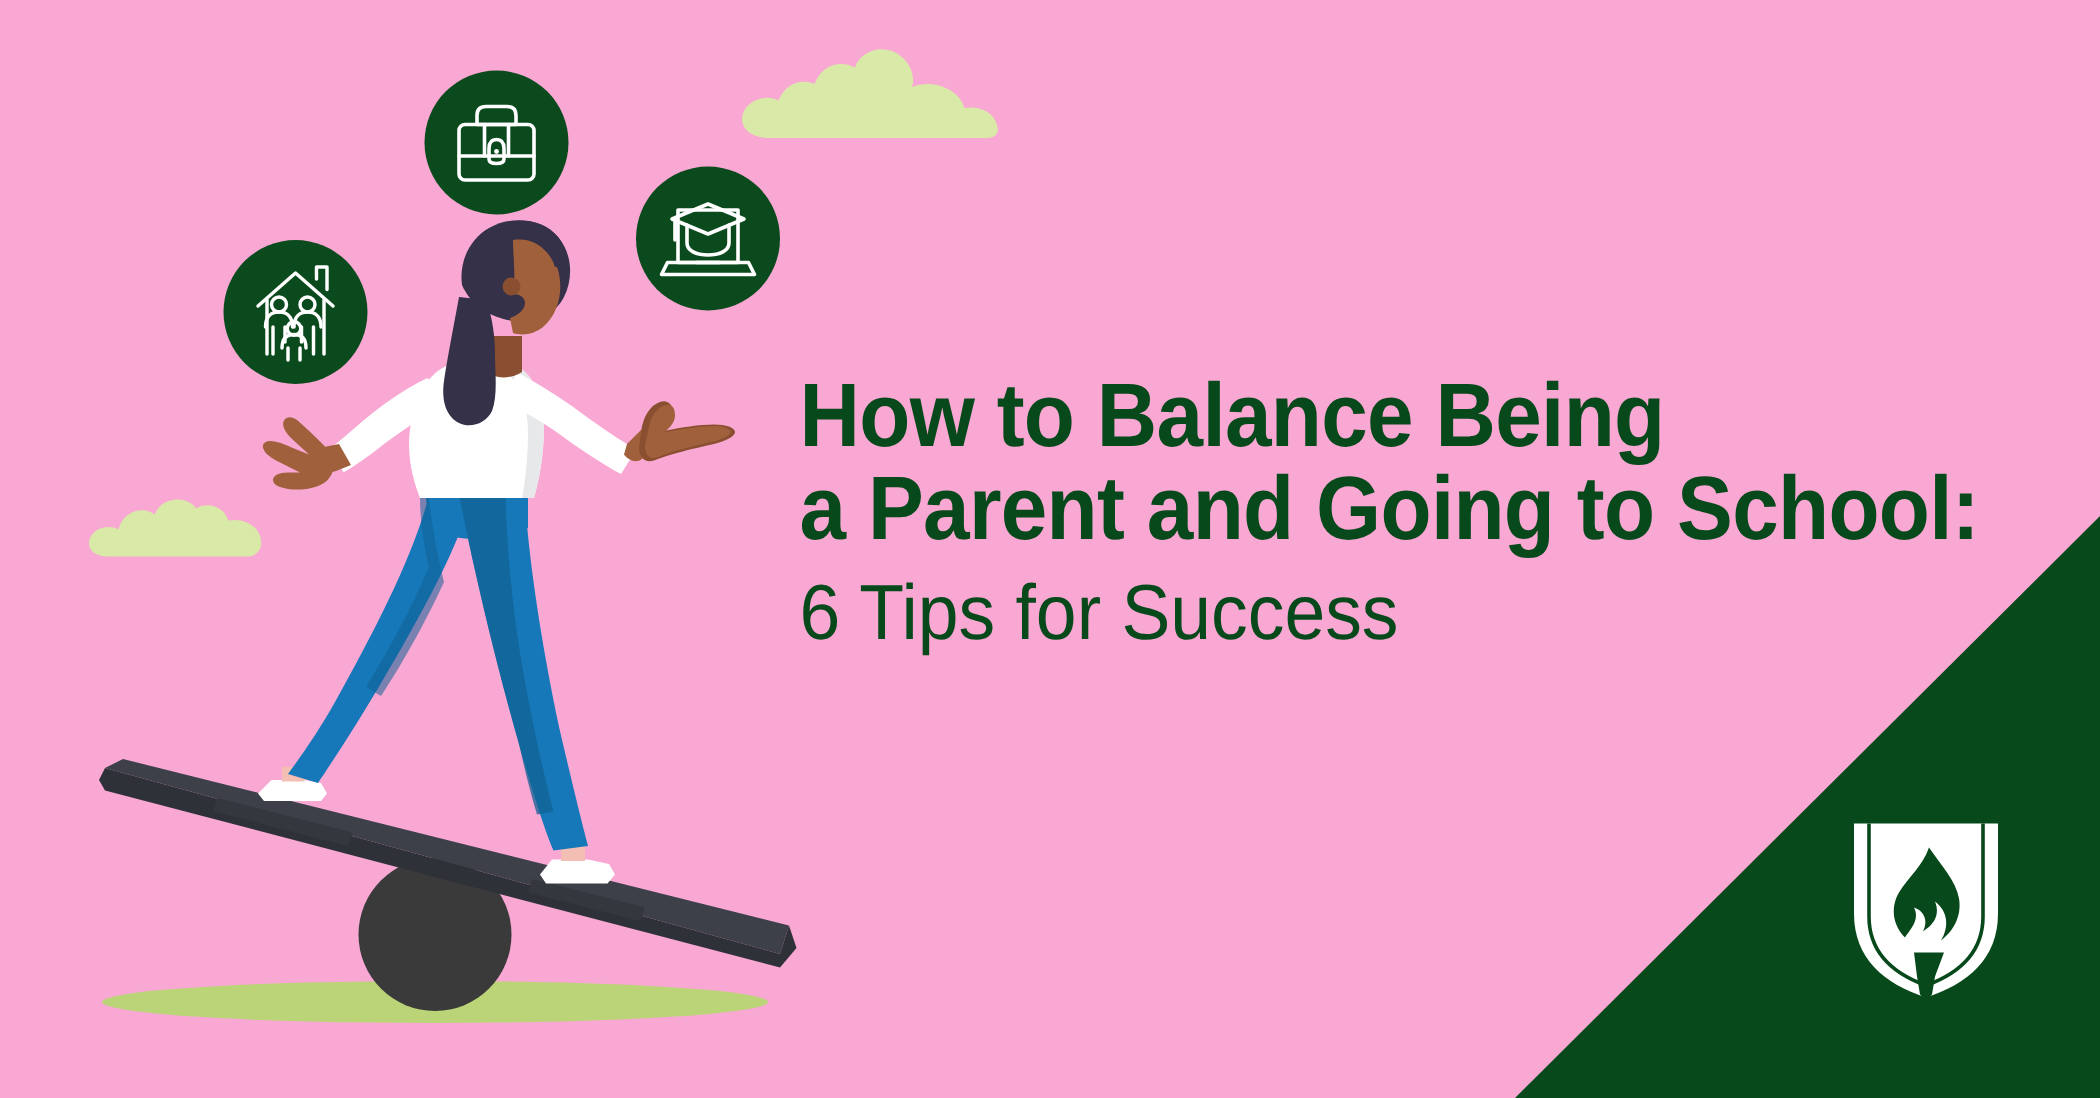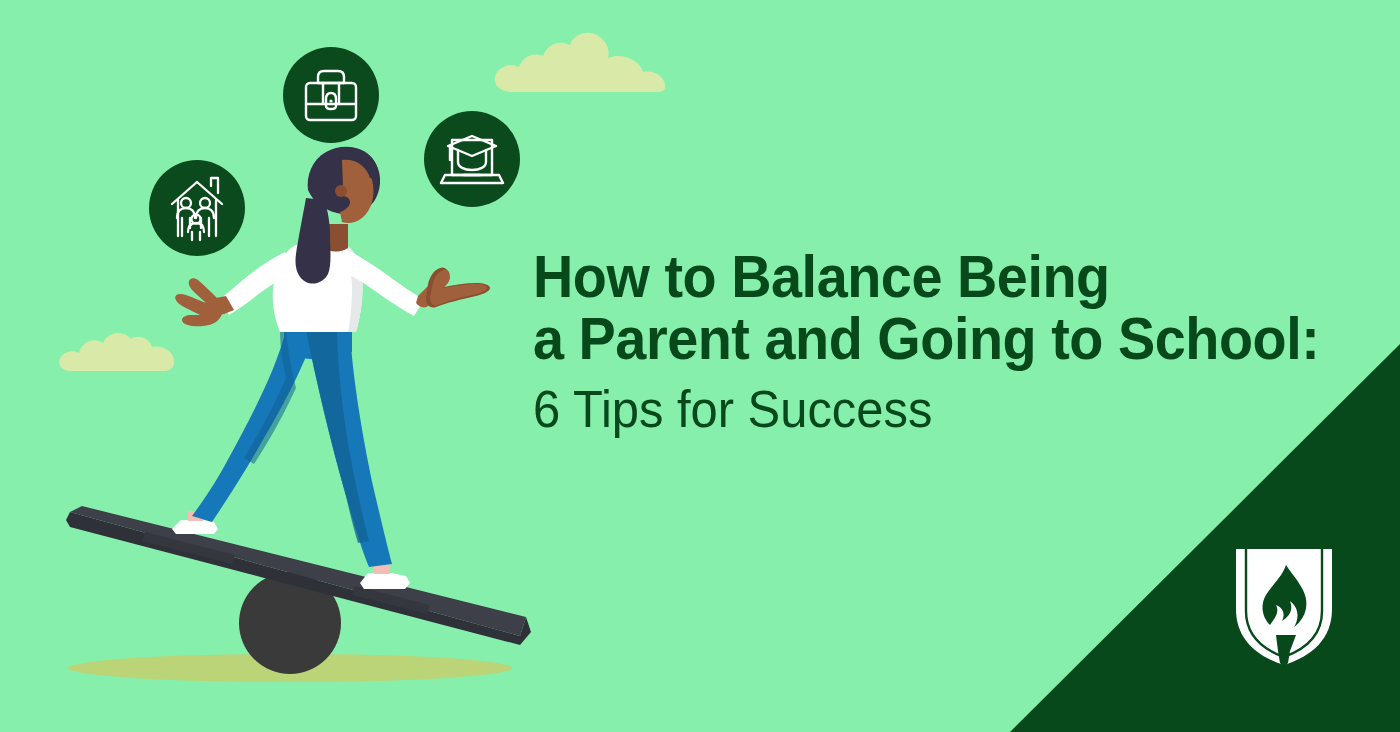--- a/index.html
+++ b/index.html
@@ -5,21 +5,21 @@
   html, body {
     margin: 0;
     padding: 0;
     background: #ffffff;
   }
   #banner {
     position: relative;
     width: 1400px;
     height: 732px;
     overflow: hidden;
-    background: #86efac;
+    background: #f9a8d4;
     font-family: "Liberation Sans", sans-serif;
   }
   .layer { position: absolute; top: 0; left: 0; width: 1400px; height: 732px; }
   #corner-wedge { z-index: 2; }
   #clouds { z-index: 1; }
   #illustration { z-index: 3; }
   #icon-cluster { z-index: 4; }
   #logo-mark { position: absolute; z-index: 5; left: 1232px; top: 543px; width: 104px; height: 124px; }
 
   #headline-block {

